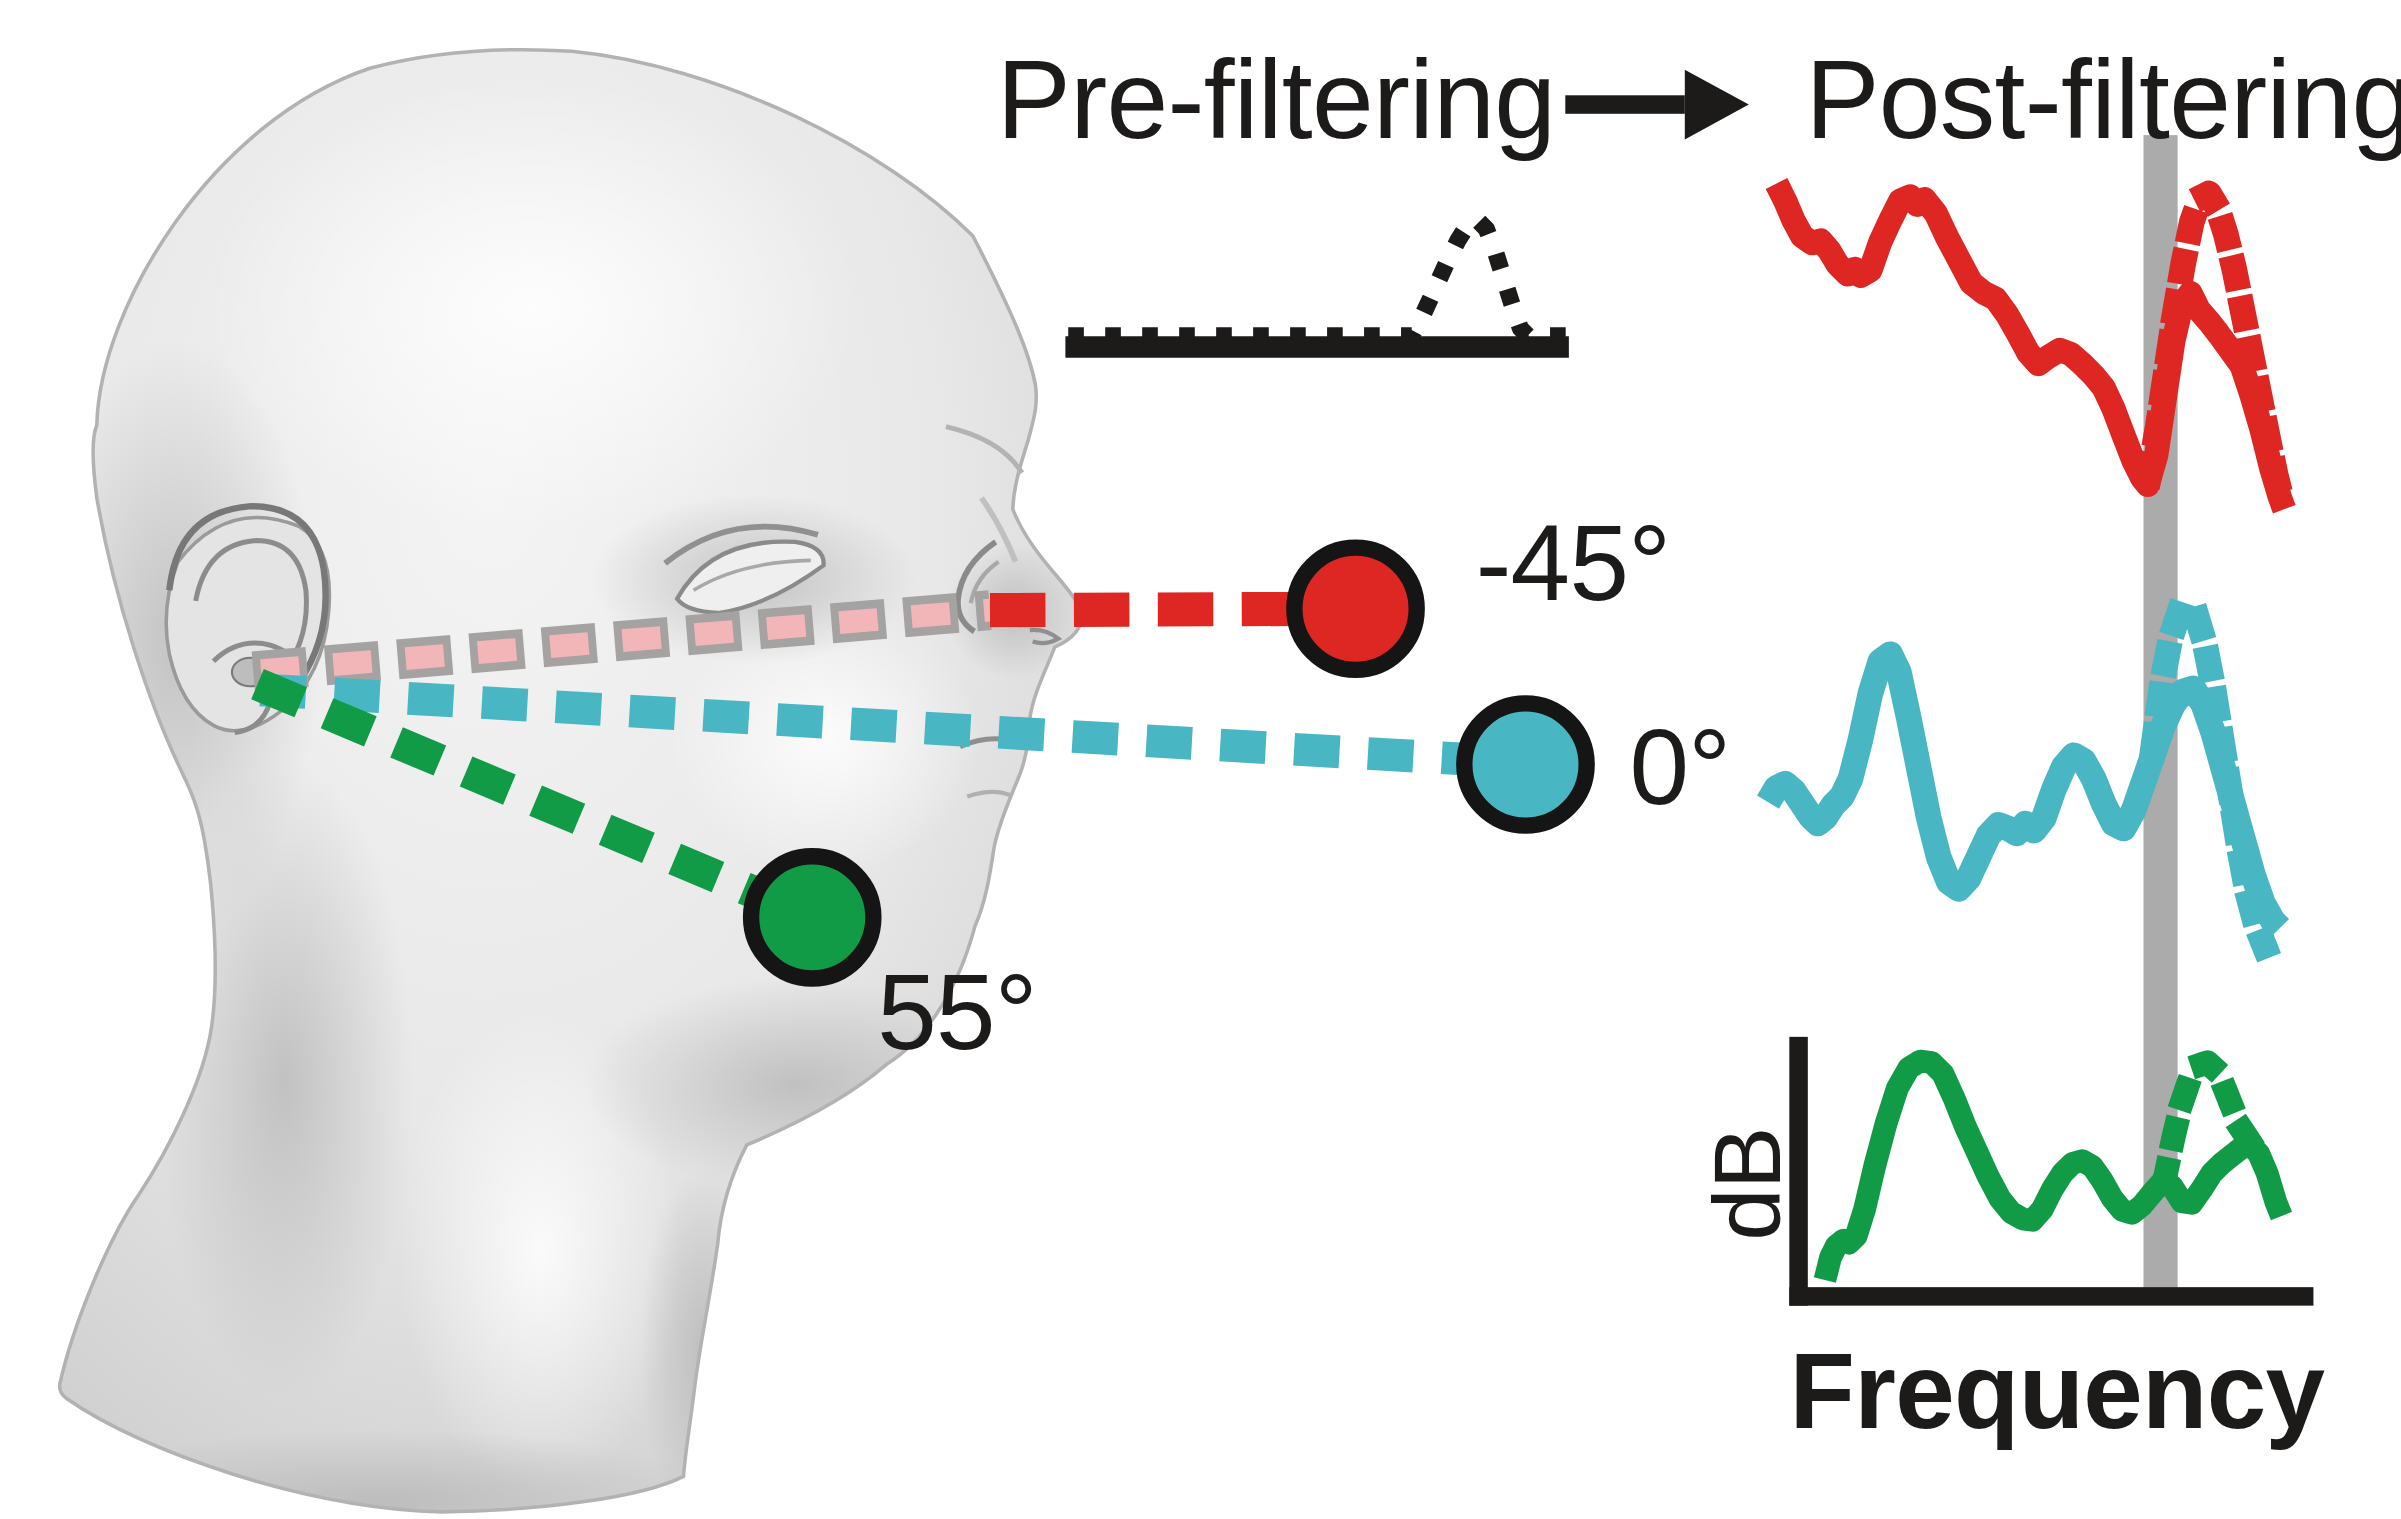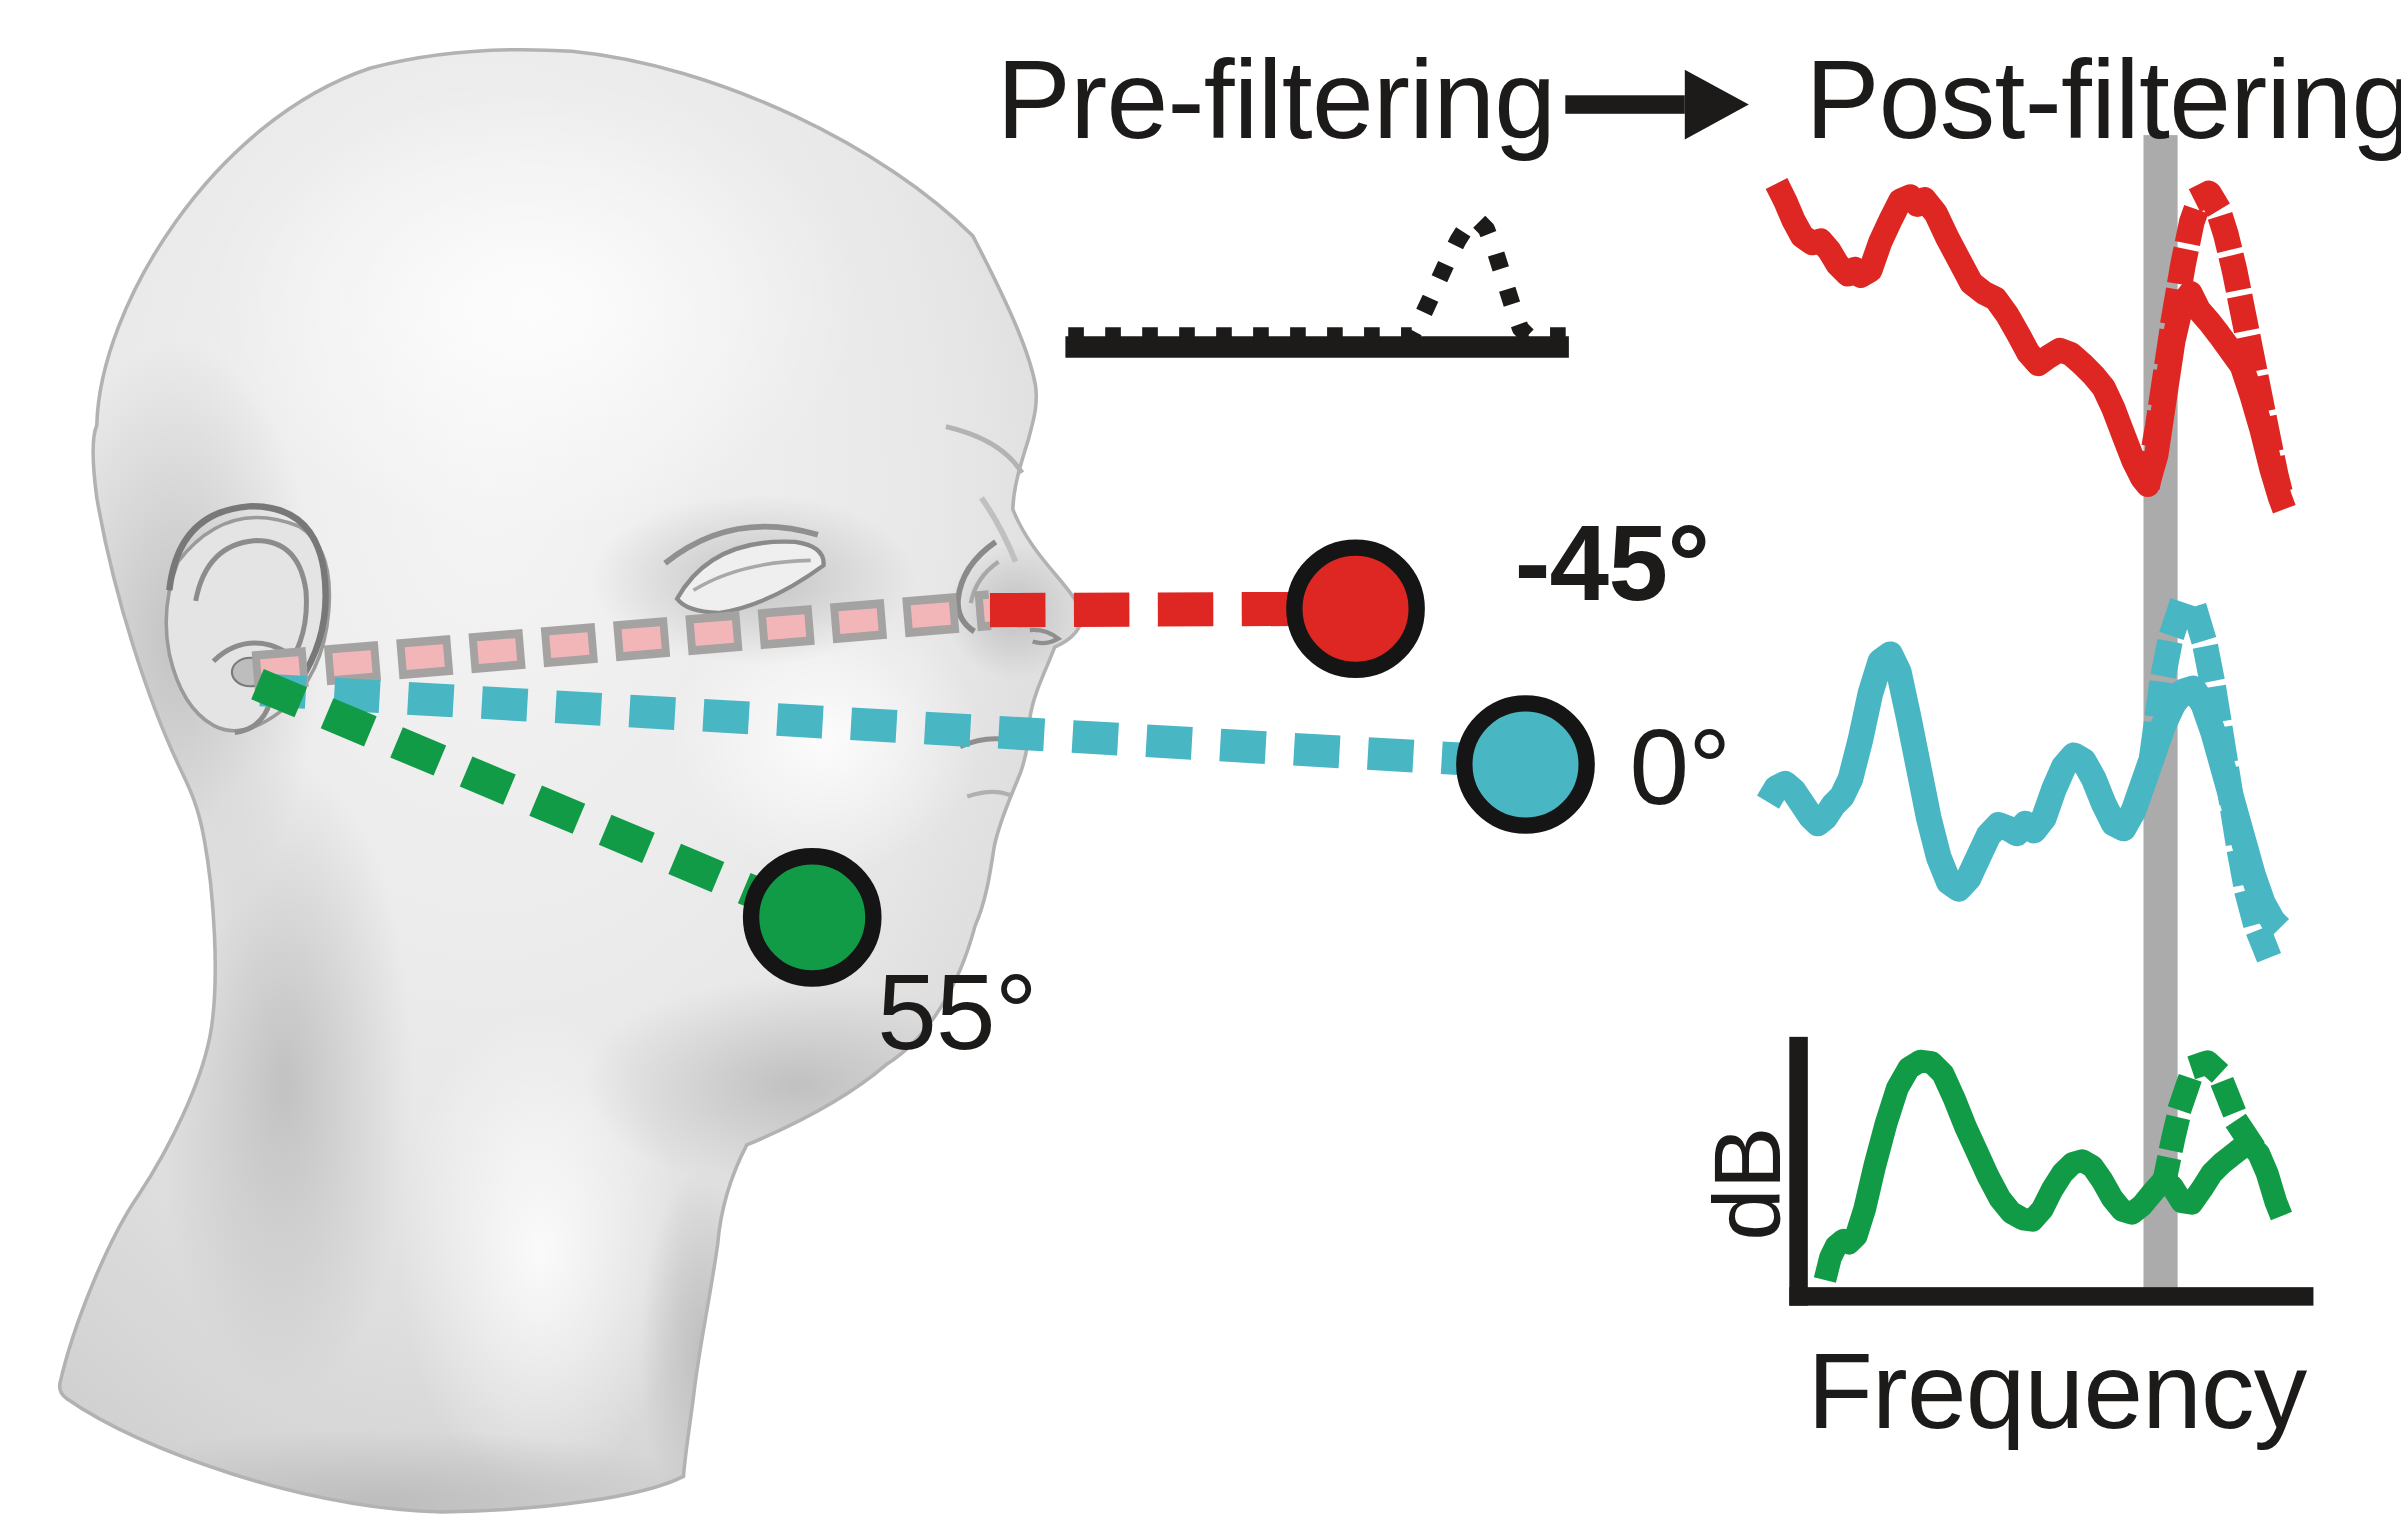--- a/index.html
+++ b/index.html
@@ -4,21 +4,21 @@
 <style>
   html,body{margin:0;padding:0;background:#ffffff;}
   body{width:2401px;height:1519px;overflow:hidden;
        font-family:"Liberation Sans", sans-serif;}
   #stage{position:relative;width:2401px;height:1327px;background:#ffffff;}
   #stage svg{position:absolute;left:0;top:0;}
   .lbl{position:absolute;transform:translate(-50%,-50%);
        color:#1d1a1a;white-space:nowrap;letter-spacing:-0.7px;line-height:1;}
   .lbl.header{font-size:111px;}
   .lbl.angle{font-size:107px;}
-  .lbl.axis-x{font-size:107px;}
+  .lbl.axis-x{font-size:107px;font-weight:bold;}
   .lbl.axis-y{font-size:94px;transform:translate(-50%,-50%) rotate(-90deg);}
   .curve{fill:none;stroke-linejoin:round;}
   .marker{stroke:#151515;stroke-width:23px;}
 </style>
 </head>
 <body>
 
 <div id="stage">
 
   <svg viewBox="0 0 3376 2136" width="2401" height="1519">
@@ -138,20 +138,20 @@
     <path class="curve" stroke-width="36" fill="none" d="M2486,1128 L2498,1108 L2510,1102 L2522,1112 L2534,1130 L2546,1148 L2556,1158 L2566,1150 L2578,1132 L2590,1120 L2602,1095 L2616,1040 L2630,975 L2644,930 L2658,920 L2670,945 L2684,1010 L2698,1080 L2712,1150 L2726,1205 L2740,1240 L2754,1250 L2768,1235 L2782,1205 L2796,1175 L2810,1160 L2824,1165 L2836,1172 L2848,1158 L2860,1168 L2874,1150 L2888,1110 L2902,1078 L2916,1062 L2930,1070 L2944,1095 L2958,1130 L2972,1158 L2986,1165 L3000,1140 L3014,1100 L3028,1060 L3042,1020 L3056,990 L3070,972 L3084,968 L3098,990 L3112,1030 L3126,1080 L3140,1130 L3154,1180 L3168,1230 L3182,1270 L3196,1295 L3206,1305" stroke="#49b6c4"></path>
     <path class="curve" stroke-width="36" stroke-dasharray="14 44" stroke-linecap="square" fill="none" d="M3028,1048 L3040,960 L3052,898 L3064,862 L3076,850 L3088,864 L3100,904 L3112,965 L3124,1040 L3136,1115 L3148,1190 L3160,1255 L3172,1300 L3184,1330" stroke="#49b6c4"></path>
 
     <path class="curve" stroke-width="32" fill="none" d="M2566,1800 L2574,1768 L2582,1752 L2592,1744 L2600,1748 L2610,1738 L2622,1700 L2636,1640 L2652,1580 L2668,1530 L2684,1502 L2700,1492 L2716,1494 L2732,1510 L2748,1545 L2764,1585 L2780,1620 L2796,1655 L2812,1685 L2828,1705 L2844,1714 L2858,1716 L2872,1700 L2886,1672 L2900,1650 L2914,1636 L2928,1632 L2942,1640 L2956,1660 L2970,1685 L2984,1702 L2998,1706 L3012,1695 L3026,1678 L3040,1662 L3054,1668 L3068,1690 L3082,1692 L3096,1672 L3110,1650 L3124,1636 L3138,1625 L3152,1614 L3164,1610 L3176,1622 L3188,1650 L3200,1690 L3208,1710" stroke="#129b47"></path>
     <path class="curve" stroke-width="34" stroke-dasharray="14 44" stroke-linecap="square" fill="none" d="M3044,1658 L3056,1600 L3068,1550 L3080,1515 L3092,1498 L3104,1494 L3116,1505 L3128,1530 L3140,1560 L3152,1588 L3164,1606 L3172,1604" stroke="#129b47"></path>
   </svg>
 
   <div class="lbl header" style="left:1276px;top:100px;">Pre-filtering</div>
   <div class="lbl header" style="left:2061px;top:100px;margin-left:48px;">Post-filtering</div>
 
-  <div class="lbl angle" style="left:1612px;top:563px;font-weight:bold;">-45°</div>
+  <div class="lbl angle" style="left:1573px;top:563px;">-45°</div>
   <div class="lbl angle" style="left:1680px;top:767px;">0°</div>
   <div class="lbl angle" style="left:957px;top:1012px;">55°</div>
 
   <div class="lbl axis-y" style="left:1748px;top:1184px;">dB</div>
   <div class="lbl axis-x" style="left:2057px;top:1391px;">Frequency</div>
 </div>
 
 
 </body></html>

